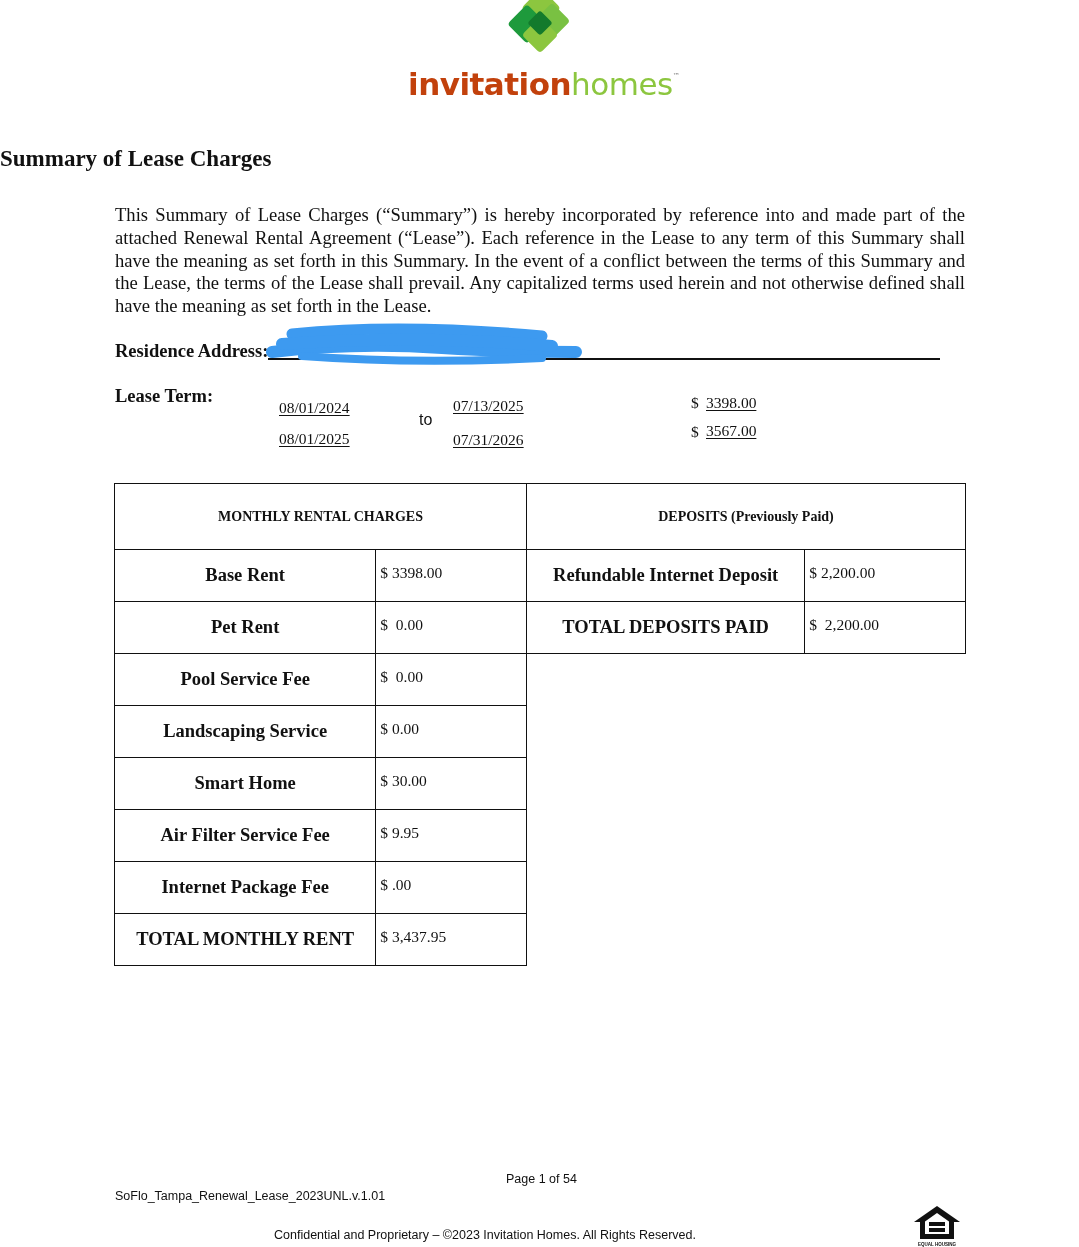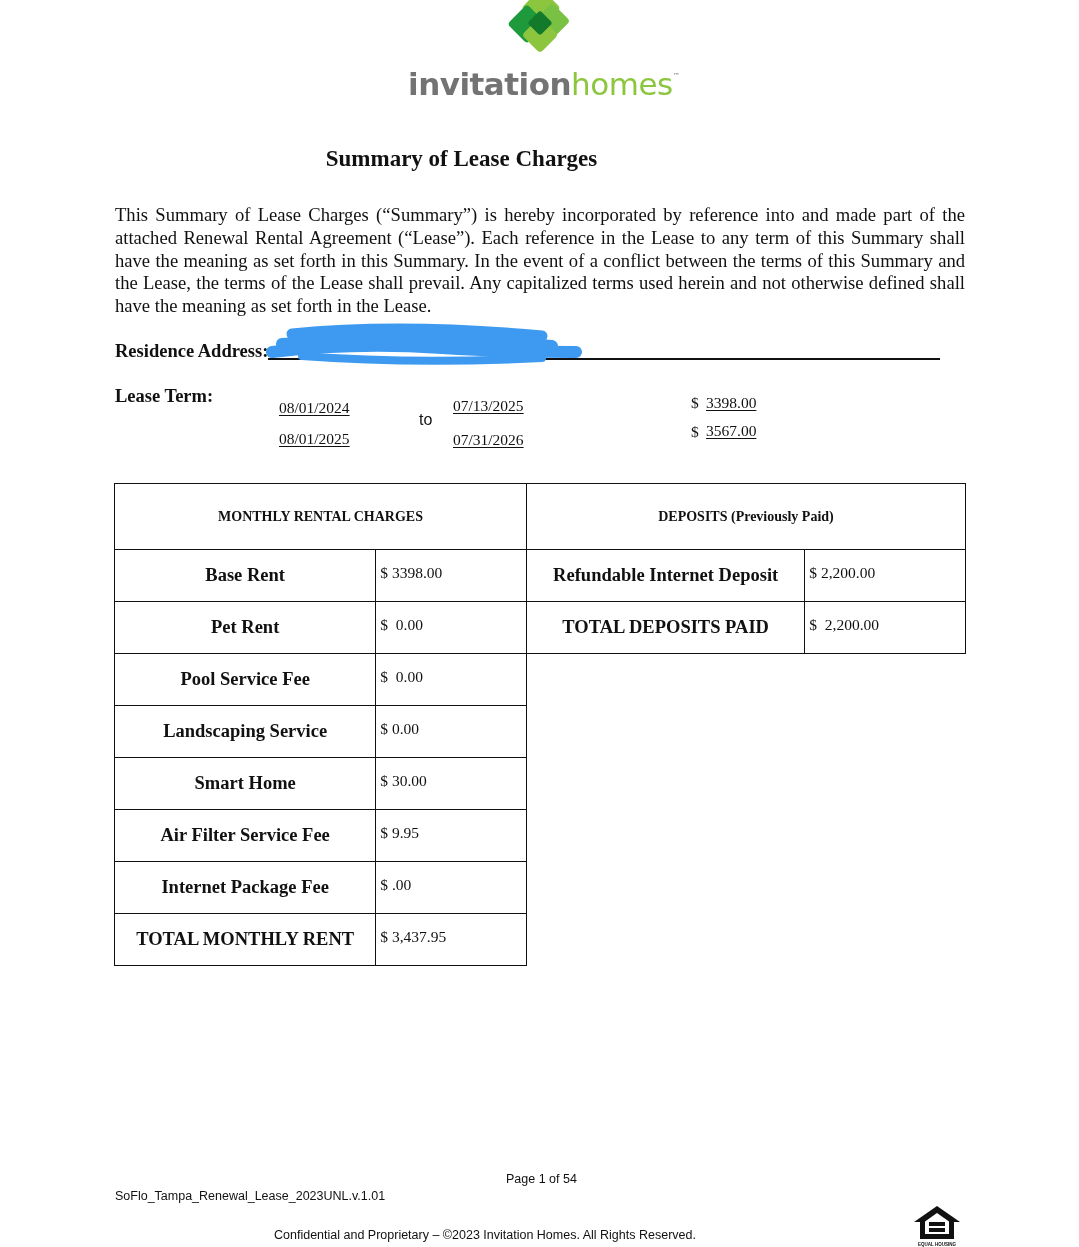--- a/index.html
+++ b/index.html
@@ -6,26 +6,26 @@
     body {
       width: 1079px; height: 1247px; position: relative; overflow: hidden;
       font-family: "DejaVu Serif", "Liberation Serif", serif; color: #111;
     }
     .logo { position: absolute; left: 405px; top: 0; width: 270px; height: 105px; }
     .logo-mark { position: absolute; left: 100px; top: -6px; width: 70px; height: 60px; }
     .logo-text {
       position: absolute; left: 3px; top: 66px; width: 270px;
       font-family: "DejaVu Sans", sans-serif; font-size: 31px; letter-spacing: -0.5px; white-space: nowrap;
     }
-    .logo-text .inv { color: #737373; font-weight: bold; }
+    .logo-text .inv { color: #c2410c; font-weight: bold; }
     .logo-text .homes { color: #8cc63f; font-weight: normal; }
     .logo-text .tm { font-size: 7px; color: #777; vertical-align: top; position: relative; top: 6px; }
 
     .title {
-      position: absolute; left: 0; width: 923px; top: 146px; text-align: center;
+      position: absolute; left: 0; width: 923px; top: 146px; 
       font-family: "Liberation Serif", serif; font-weight: bold; font-size: 23px;
     }
     .intro {
       position: absolute; left: 115px; top: 204px; width: 850px;
       font-family: "Liberation Serif", serif; font-size: 18.6px; line-height: 22.8px;
       text-align: justify; text-align-last: left;
     }
     .label-bold {
       position: absolute; font-family: "Liberation Serif", serif; font-weight: bold; font-size: 18.5px;
     }

